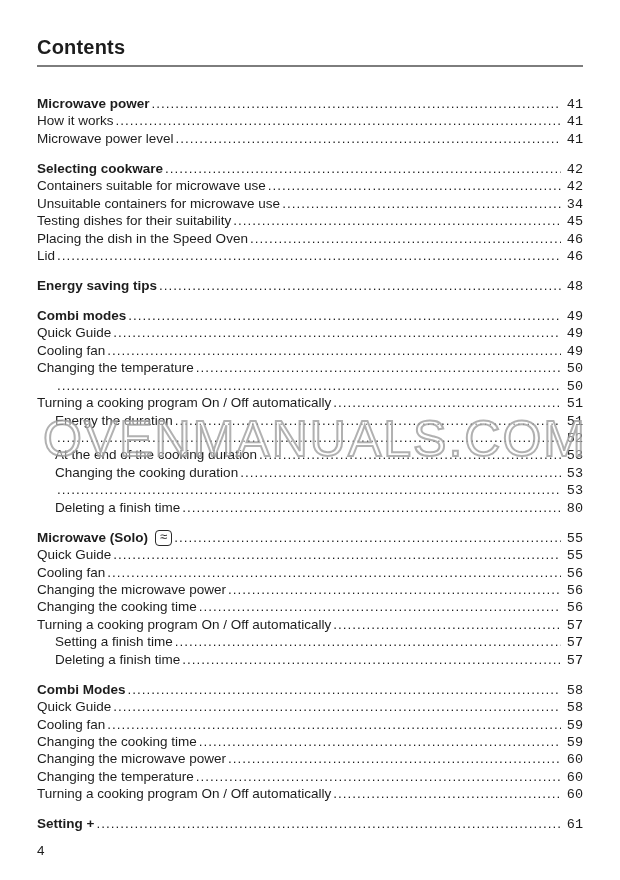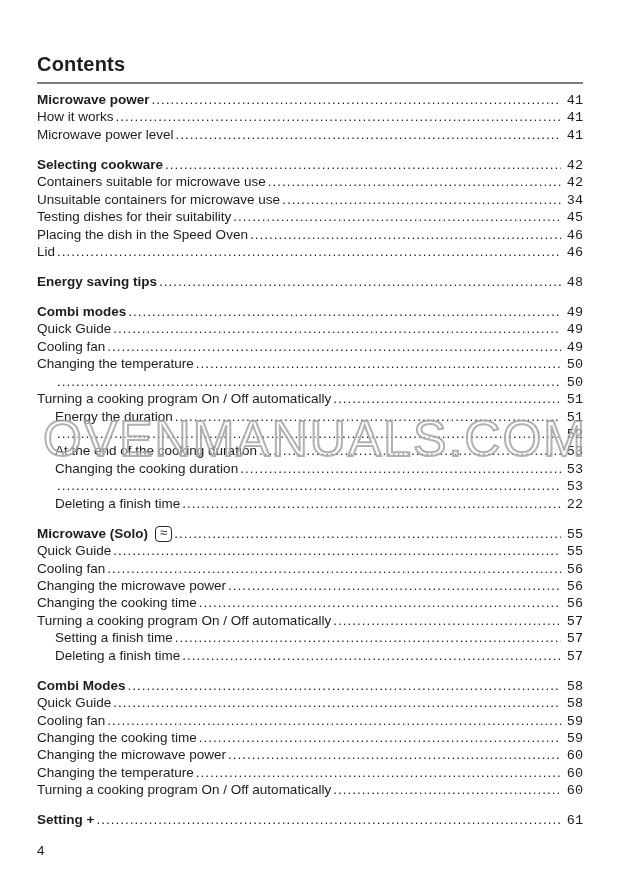--- a/index.html
+++ b/index.html
@@ -6,36 +6,36 @@
   body {
     width: 620px; height: 880px;
     background: #ffffff;
     font-family: "Liberation Sans", sans-serif;
     color: #1d1d1d;
     position: relative;
     overflow: hidden;
   }
   .page {
     position: absolute; inset: 0;
-    padding: 17px 37px;
+    padding: 0 37px;
     box-sizing: border-box;
   }
   .title {
     margin: 36px 0 0 0;
     font-size: 20px;
     line-height: 22px;
     font-weight: 700;
     letter-spacing: 0.2px;
   }
   .rule {
     height: 2px;
     background: #7d7d7d;
     margin-top: 7px;
   }
-  .toc { margin-top: 7px; }
+  .toc { margin-top: 28px; }
   .section { margin-bottom: 12.5px; }
   .section:last-child { margin-bottom: 0; }
   .row {
     display: flex;
     align-items: baseline;
     height: 17.45px;
     line-height: 17.45px;
     font-size: 13.5px;
     white-space: nowrap;
   }
@@ -201,21 +201,21 @@
           <span class="dots">............................................................................................................................................................................................................................</span>
           <span class="pagenum">53</span>
         </div>
         <div class="row indent">
           <span class="dots">............................................................................................................................................................................................................................</span>
           <span class="pagenum">53</span>
         </div>
         <div class="row indent">
           <span class="label">Deleting a finish time</span>
           <span class="dots">............................................................................................................................................................................................................................</span>
-          <span class="pagenum">22</span>
+          <span class="pagenum">80</span>
         </div>
       </div>
       <div class="section">
         <div class="row bold">
           <span class="label">Microwave (Solo)</span>
           <span class="mw-icon">≈</span>
           <span class="dots">............................................................................................................................................................................................................................</span>
           <span class="pagenum">55</span>
         </div>
         <div class="row">

